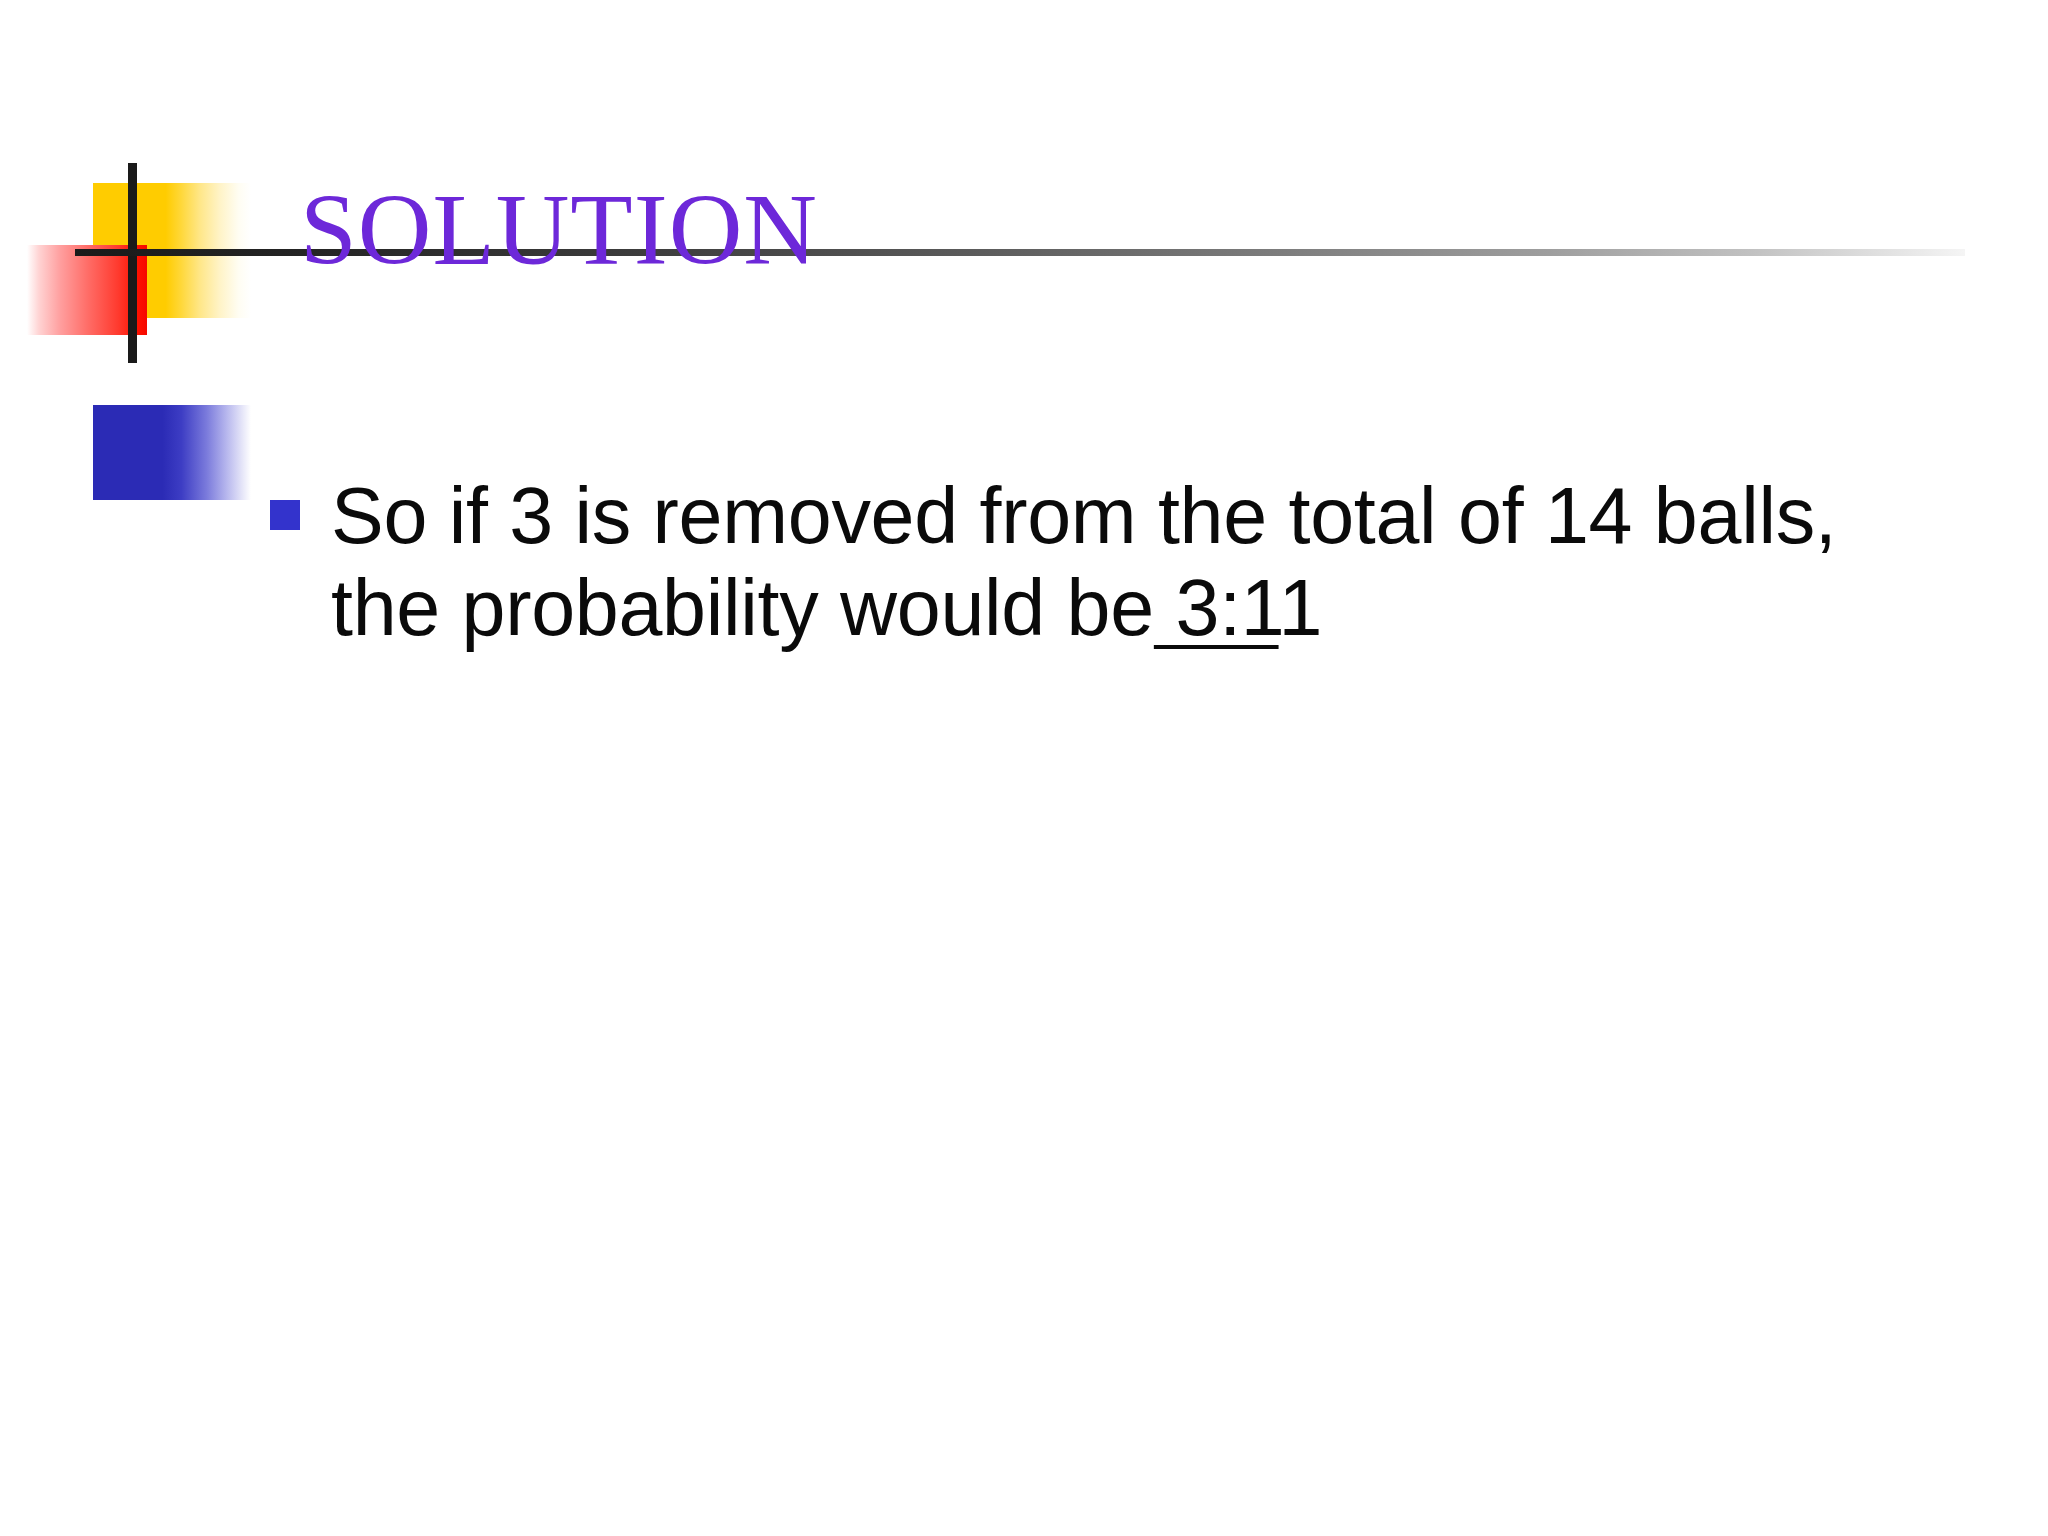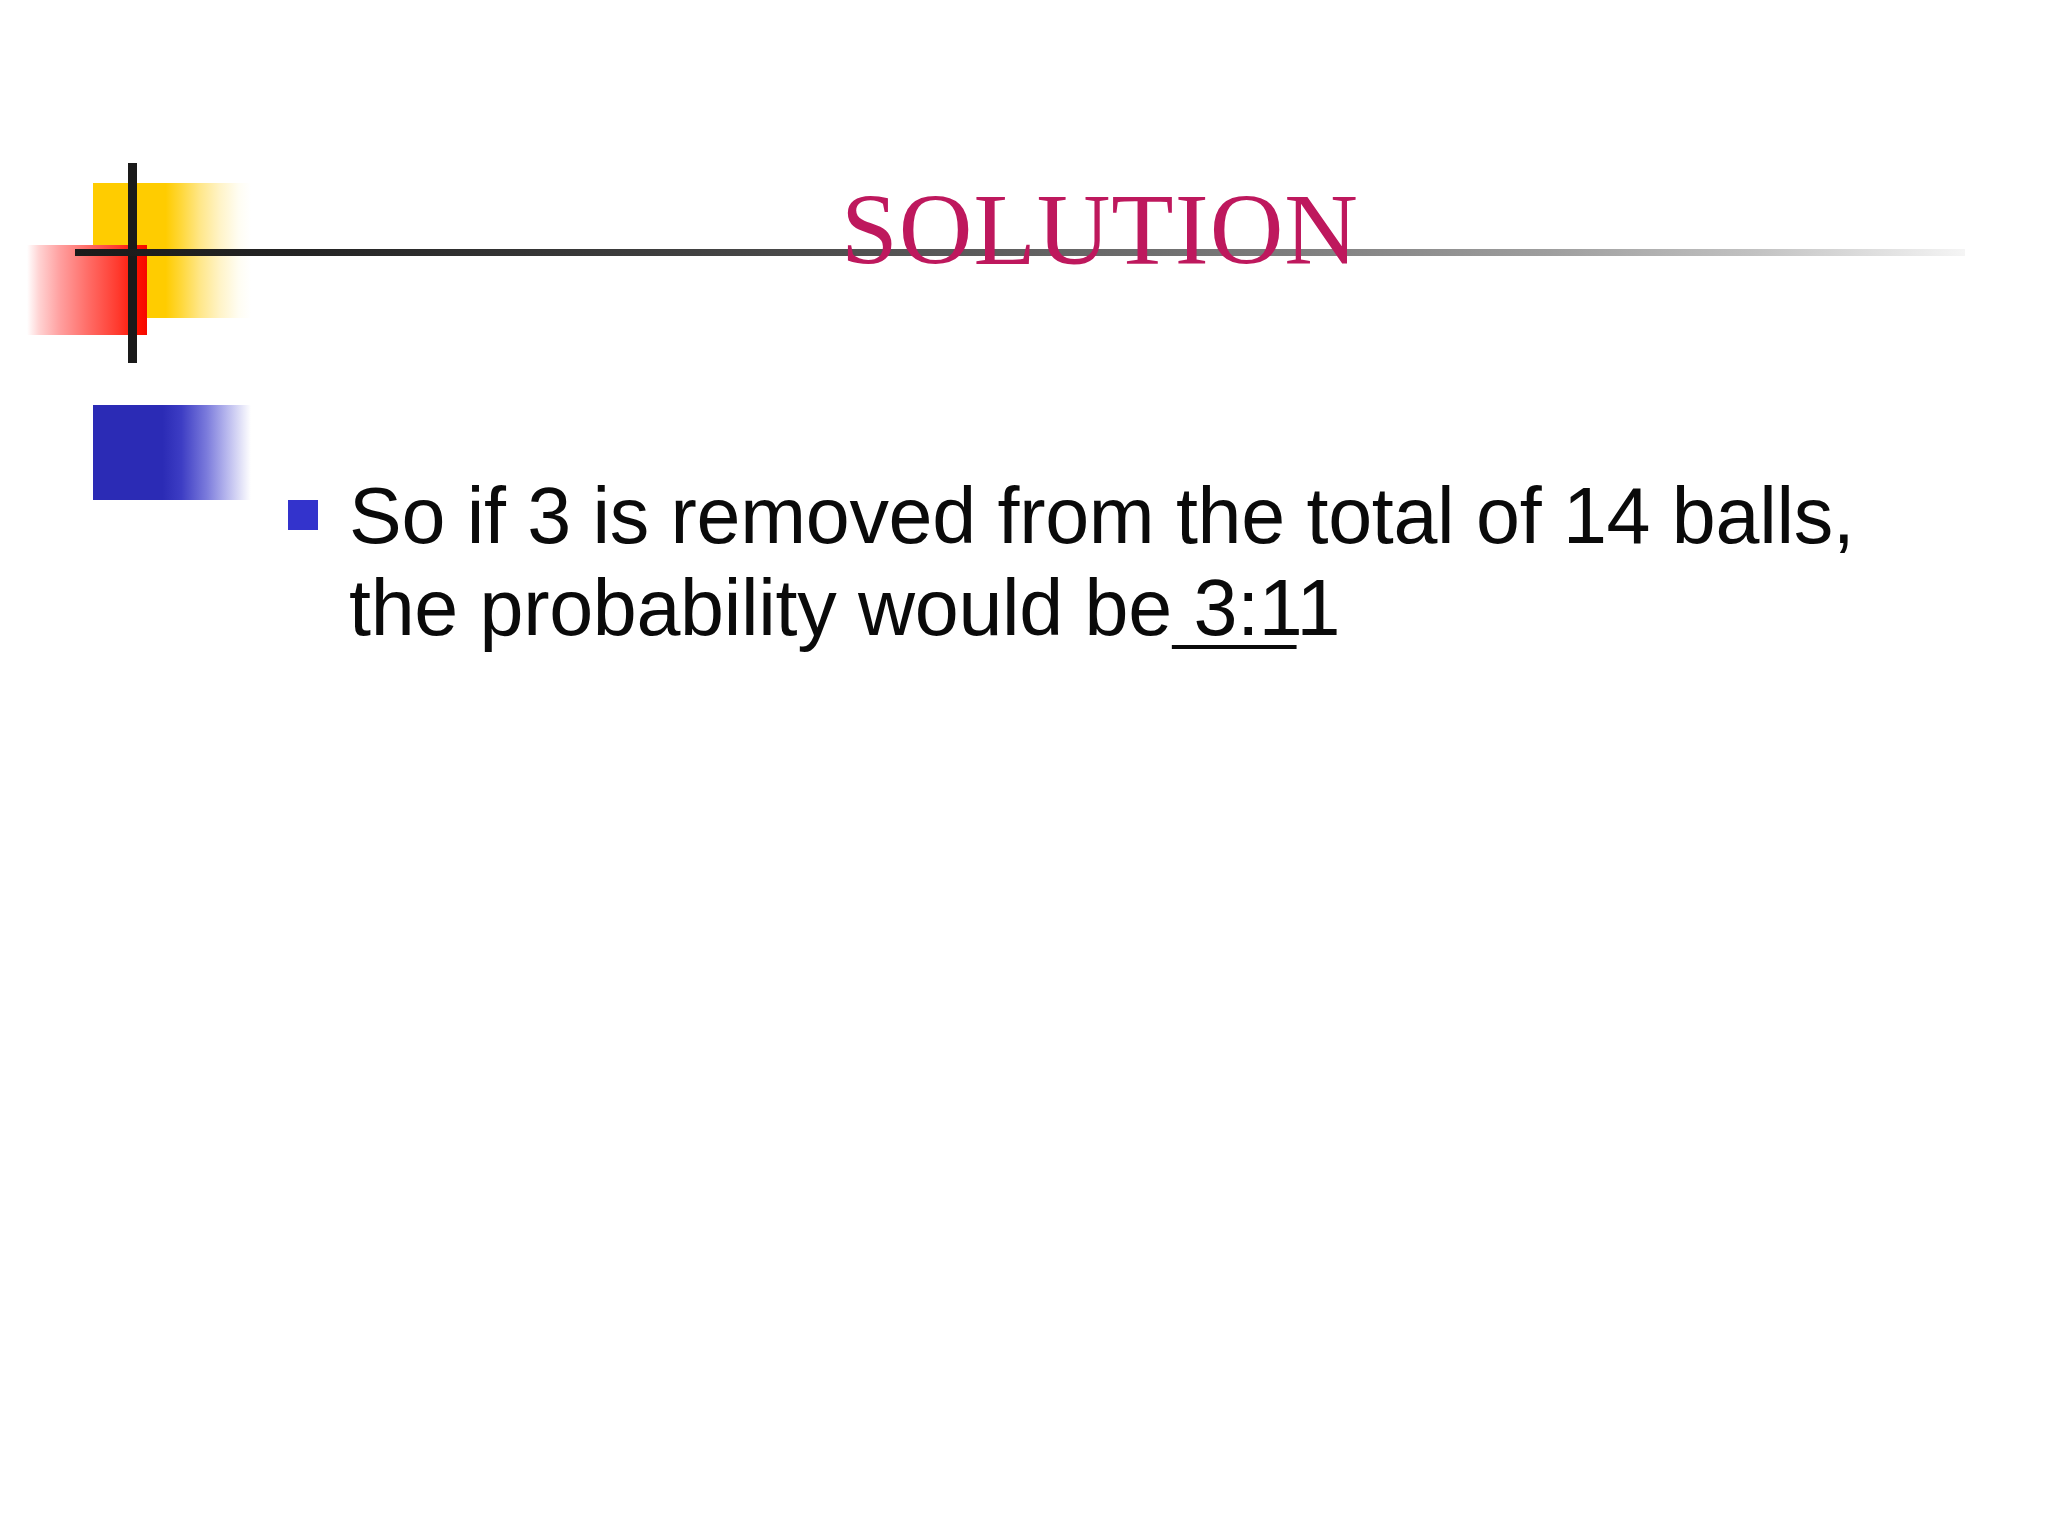--- a/index.html
+++ b/index.html
@@ -85,33 +85,33 @@
         #1a1a1a 0%, #242424 12%, #3d3d3d 30%, #5c5c5c 48%,
         #7d7d7d 64%, #9e9e9e 78%, #c2c2c2 89%, #e2e2e2 96%, #f5f5f5 100%);
   }
 
   
   .title {
     position: absolute;
     left: 300px;
     top: 176px;
     width: 1600px;
-    text-align: center;
+    text-align: left;
     font-family: "Liberation Serif", serif;
     font-size: 102px;
     line-height: 1.05;
-    color: #be185d;
+    color: #6d28d9;
     letter-spacing: 1px;
     white-space: nowrap;
   }
 
   
   .body-block {
     position: absolute;
-    left: 288px;
+    left: 270px;
     top: 470px;
     width: 1690px;
   }
 
   .bullet-row {
     position: relative;
     display: flex;
     align-items: flex-start;
   }
 

